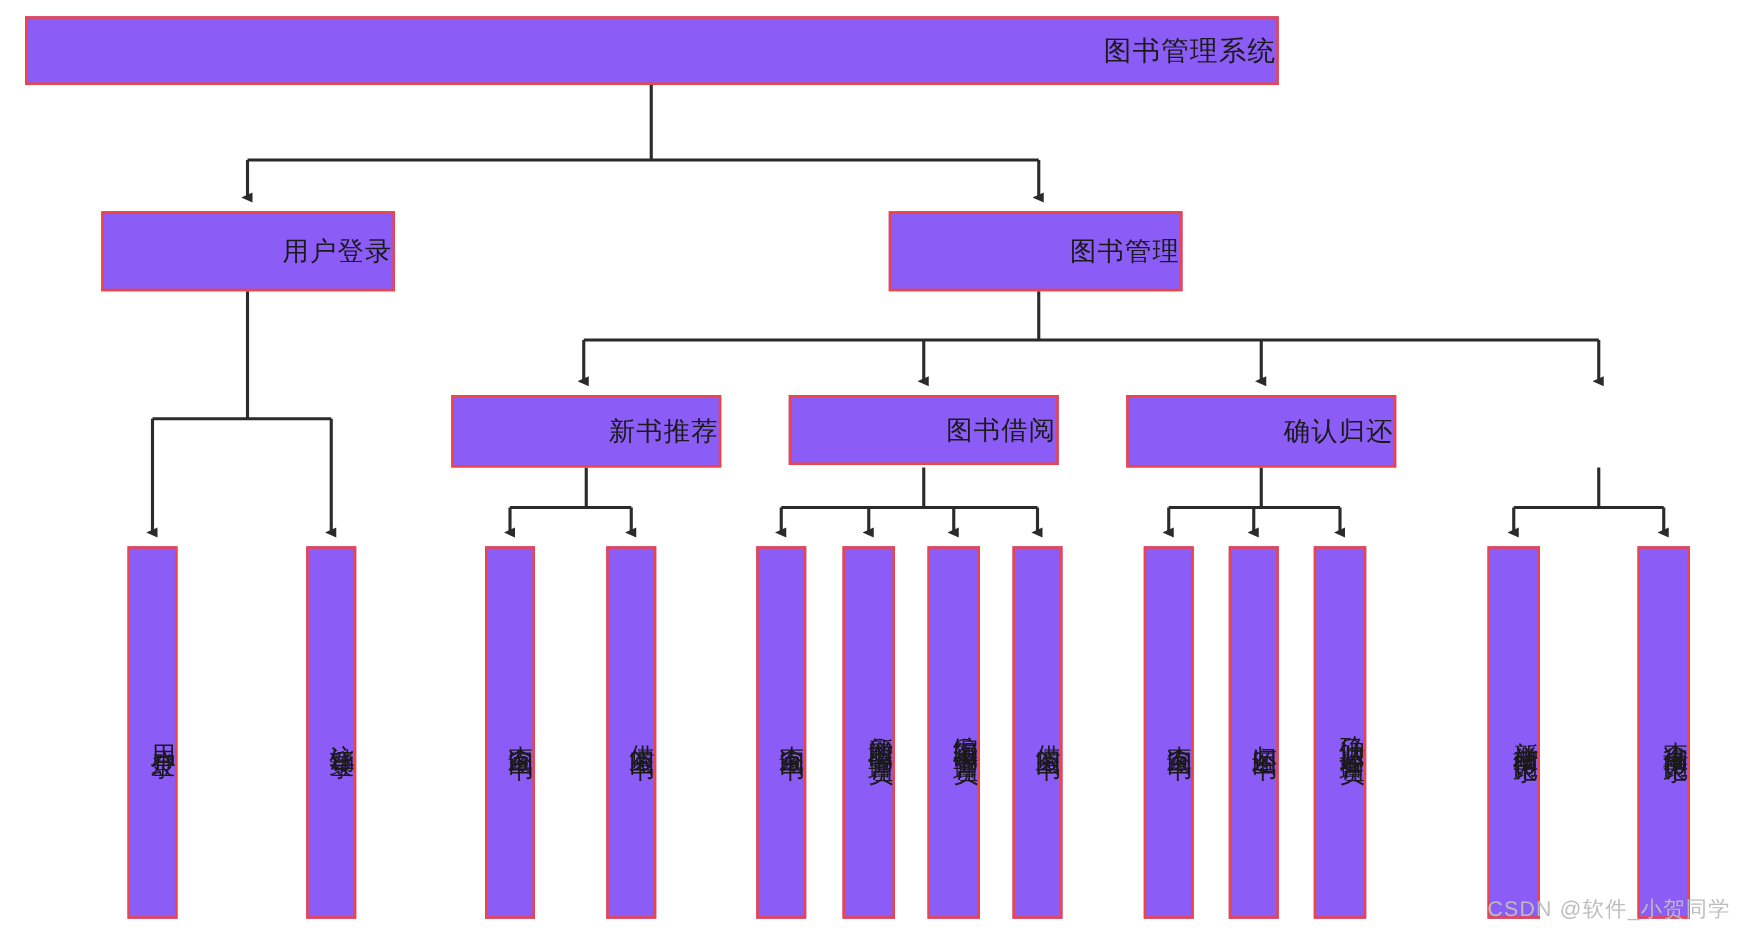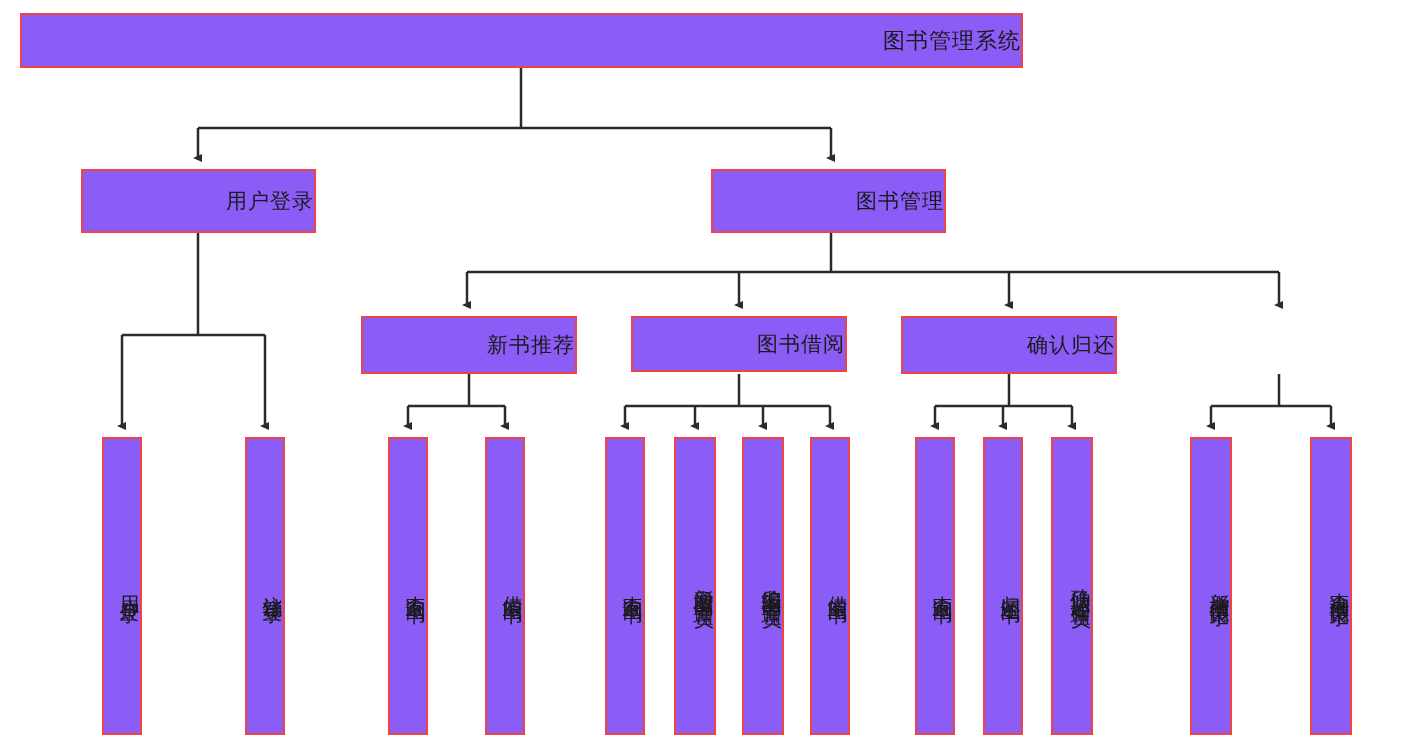--- a/index.html
+++ b/index.html
@@ -183,14 +183,15 @@
   <div class="node vert" style="left:1051px; top:437px; width:42px; height:298px;">
     <span class="vtext">确认归还（管理员）</span>
   </div>
   <div class="node vert" style="left:1190px; top:437px; width:42px; height:298px;">
     <span class="vtext">新增借阅记录</span>
   </div>
   <div class="node vert" style="left:1310px; top:437px; width:42px; height:298px;">
     <span class="vtext">查询借阅记录</span>
   </div>
 
+  <div class="watermark" style="left:1190px; top:716px;">CSDN @软件_小贺同学</div>
 
 </div>
 
 </body></html>

